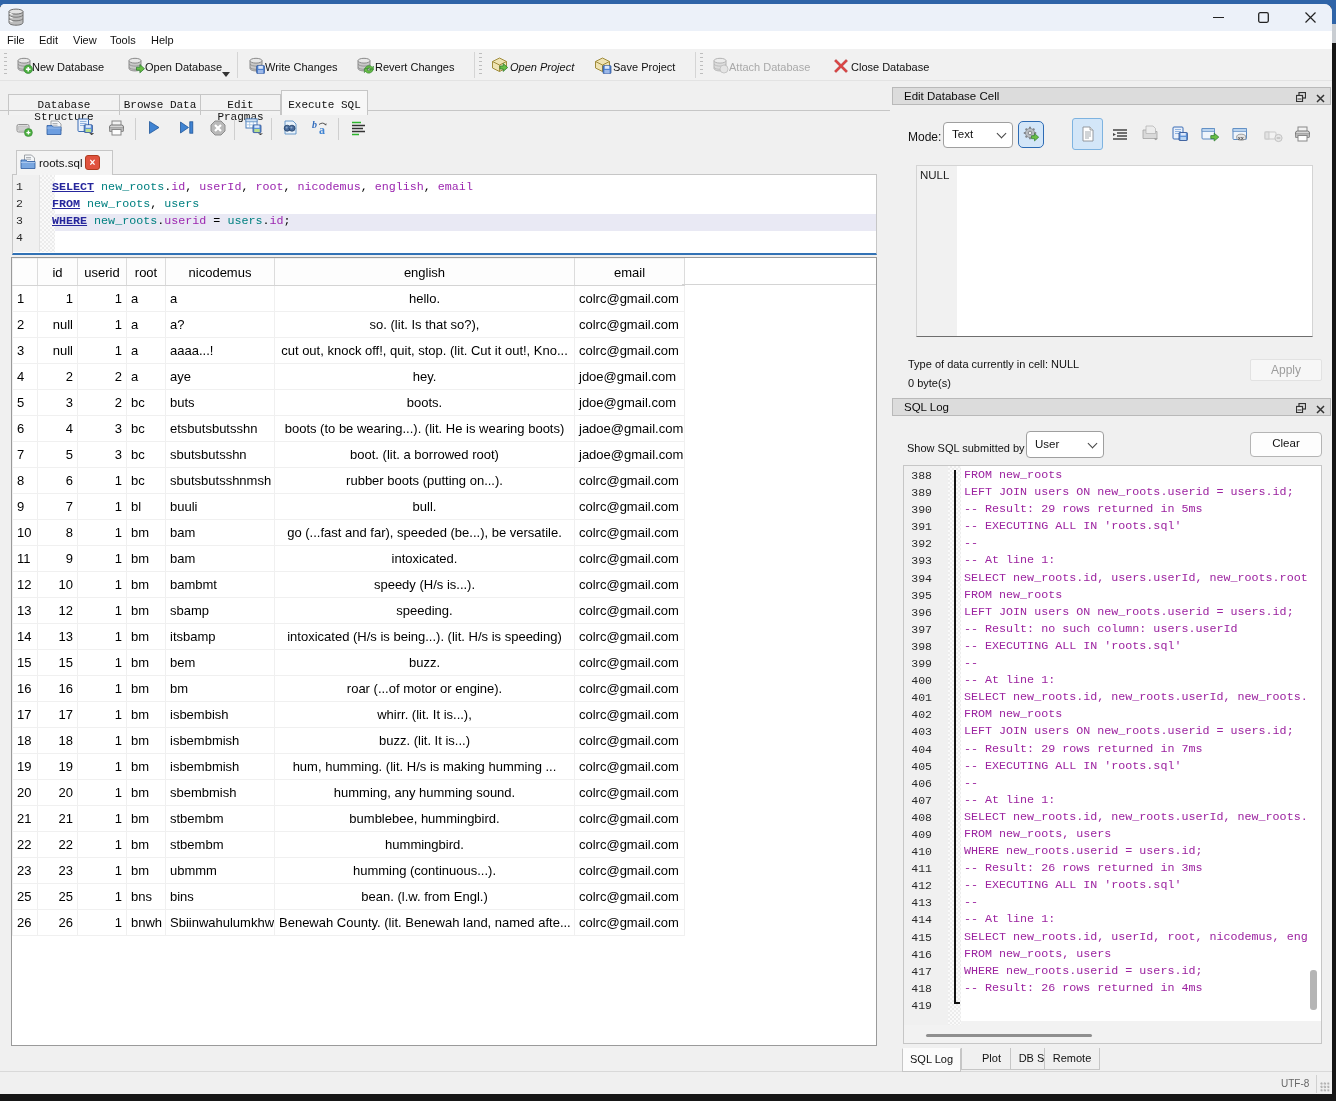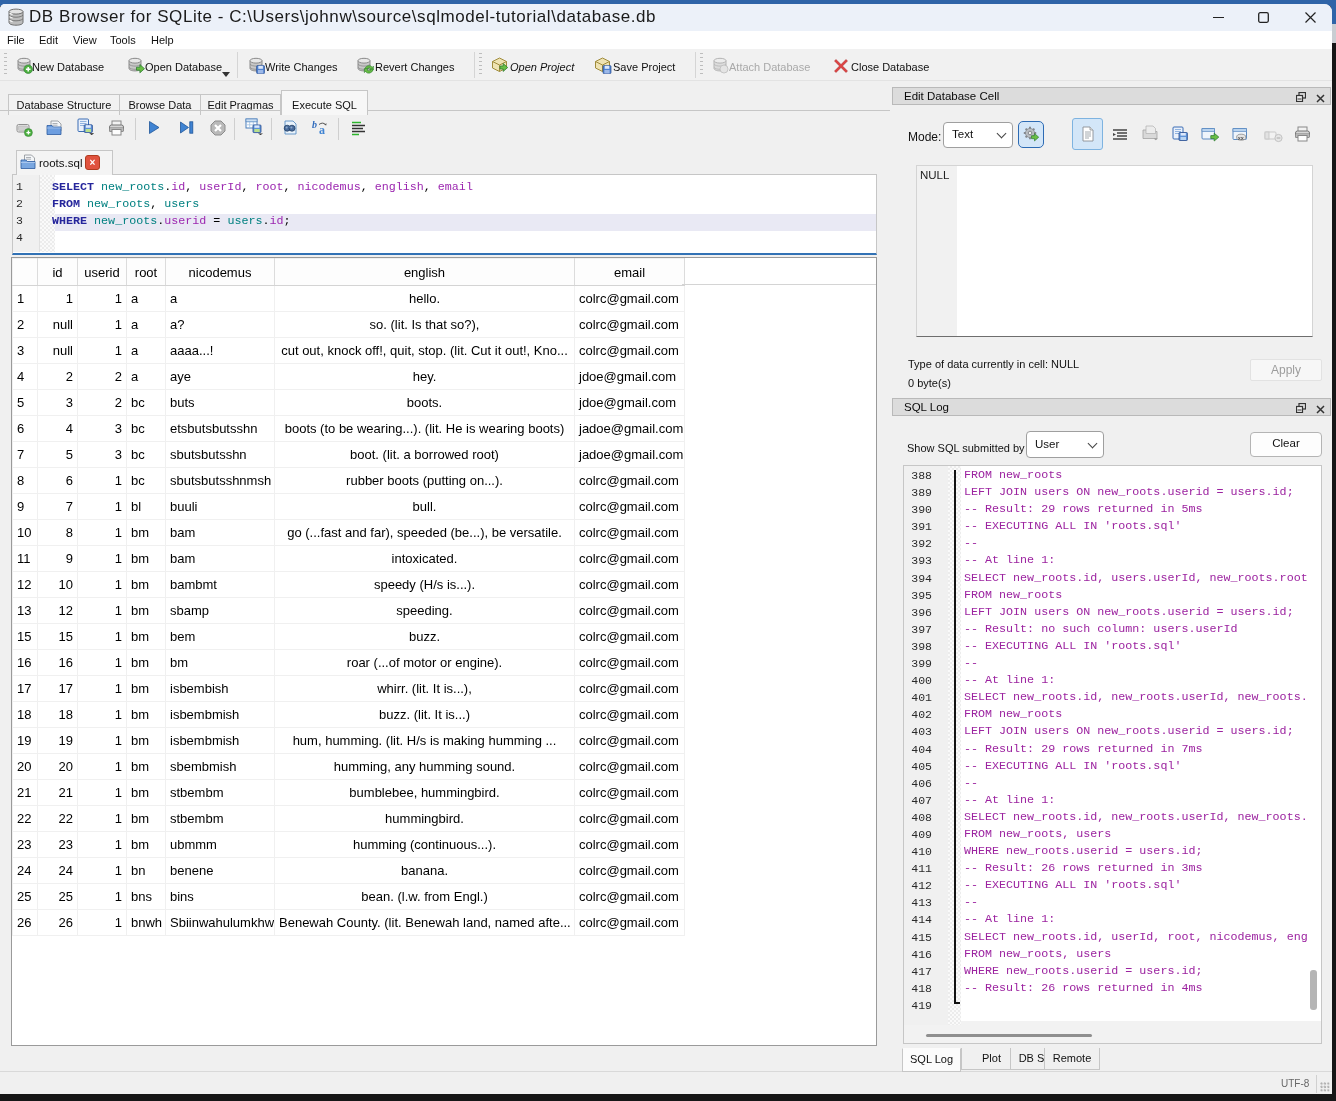--- a/index.html
+++ b/index.html
@@ -22,21 +22,21 @@
 .menu { position:absolute; top:3px; }
 
 #toolbar { left:0; top:45px; width:1332px; height:32px; background:#f1f1f1; border-bottom:1px solid #e3e3e3; }
 .tbtxt { position:absolute; top:12px; font-size:11px; color:#111; white-space:nowrap; }
 .tbico { position:absolute; top:8px; }
 .tbsep { position:absolute; top:3px; width:1px; height:26px; background:#d5d5d5; }
 .tbhandle { position:absolute; top:4px; width:3px; height:24px;
   background-image:repeating-linear-gradient(to bottom,#bdbdbd 0 1.5px,transparent 1.5px 4px); }
 .tbdis { color:#a9a9a9; }
 
-#tabbar { left:0; top:81px; width:1332px; height:26px; background:#f0f0f0; }
+#tabbar { left:0; top:81px; width:1332px; height:26px; background:#f0f0f0;font-family:Liberation Mono, monospace; }
 .tab { position:absolute; top:9px; height:21px; background:#f2f2f2; border:1px solid #c6c6c6; border-bottom:none;
   font-size:11px; color:#111; text-align:center; padding-top:4px; }
 .tab.active { top:5px; height:25px; background:#f7f7f7; z-index:3; padding-top:8px; }
 #pagetop { left:0px; top:106px; width:890px; height:1px; background:#c6c6c6; }
 
 
 .sico { position:absolute; }
 .ssep { position:absolute; width:1px; height:22px; background:#cfcfcf; }
 
 
@@ -46,21 +46,21 @@
   color:#fff; font-size:10px; font-weight:bold; text-align:center; line-height:13px; }
 
 
 #editor { left:12px; top:170px; width:865px; height:81px; background:#ffffff; border:1px solid #c6c6c6; border-bottom:2px solid #3272b5; }
 #edgut { position:absolute; left:0; top:0; width:27px; height:77px; background:#f0f0f0; border-right:1px solid #e0e0e0; }
 #edhatch { position:absolute; left:27px; top:0; width:15px; height:77px;
   background-image:conic-gradient(#ececec 25%,#fafafa 25% 50%,#ececec 50% 75%,#fafafa 75%); background-size:4px 4px; }
 .ednum { position:absolute; left:3px; width:18px; text-align:left; font-family:"Liberation Mono",monospace; font-size:11.5px; color:#2a2a2a; }
 .edline { position:absolute; left:39px; white-space:pre; font-family:"Liberation Mono",monospace; font-size:11.7px; }
 #curline { position:absolute; left:42px; top:39px; width:821px; height:17px; background:#e9e9f4; }
-.kw { color:#26269c; font-weight:bold; }
+.kw { color:#26269c; font-weight:bold;text-decoration:underline; }
 .tbl { color:#008080; }
 .fld { color:#9c27b0; }
 
 
 #gridwrap { left:11px; top:253px; width:866px; height:789px; background:#fff; border:1px solid #9a9a9a; overflow:hidden; }
 table.grid { border-collapse:collapse; table-layout:fixed; width:670px; font-size:13px; color:#000; }
 table.grid td, table.grid th { border:1px solid #f0f0f0; overflow:hidden; white-space:nowrap; height:26px; padding:0 4px; font-weight:normal; }
 table.grid tr.hdr th { border-bottom:1px solid #d4d4d4; border-right:1px solid #dcdcdc; height:27px; text-align:center; background:#fdfdfd; }
 .c0 { width:25px; text-align:left; padding-left:5px; }
 .c1 { width:40px; text-align:right; }
@@ -122,21 +122,20 @@
 <div class="abs" id="win">
 
   <div class="abs" id="titlebar">
     <div class="abs" id="dbicon"><svg width="18" height="18" viewBox="0 0 18 18" style="">
 <path d="M2 3.6 v10.8 c0 1.7 3 2.8 7 2.8 s7 -1.1 7 -2.8 v-10.8" fill="#bdbdbd" stroke="#6f6f6f" stroke-width="1"></path>
 <ellipse cx="9" cy="3.6" rx="7" ry="2.5" fill="#e2e2e2" stroke="#6f6f6f" stroke-width="1"></ellipse>
 <path d="M2 7.2 c1.4 1.3 4 2 7 2 s5.6 -.7 7 -2" fill="none" stroke="#6f6f6f" stroke-width=".9"></path>
 <path d="M2 10.8 c1.4 1.3 4 2 7 2 s5.6 -.7 7 -2" fill="none" stroke="#6f6f6f" stroke-width=".9"></path>
 <path d="M2.6 8.6 c1 .8 2 1.2 3 1.4 M2.6 12.2 c1 .8 2 1.2 3 1.4 M2.6 5 c1 .8 2 1.2 3 1.4" stroke="#f5f5f5" stroke-width="1.1" fill="none"></path>
 </svg></div>
-    <div class="abs" id="title">DB Browser for SQLite - C:\Users\johnw\source\sqlmodel-tutorial\database.db</div>
     <div class="abs winbtn" style="left:1195px;">
         <svg width="11" height="11">
           <path d="M0 5.5 h11" stroke="#222" stroke-width="1.2"></path>
         </svg>
       </div>
     <div class="abs winbtn" style="left:1240px;">
         <svg width="11" height="11">
           <rect x="0.7" y="0.7" width="9.6" height="9.6" fill="none" stroke="#222" stroke-width="1.3" rx="1.5"></rect>
         </svg>
       </div>
@@ -467,20 +466,29 @@
 <tr>
             <td class="c0">13</td>
             <td class="c1">12</td>
             <td class="c2">1</td>
             <td class="c3">bm</td>
             <td class="c4">sbamp</td>
             <td class="c5">speeding.</td>
             <td class="c6">colrc@gmail.com</td>
           </tr>
 <tr>
+            <td class="c0">14</td>
+            <td class="c1">13</td>
+            <td class="c2">1</td>
+            <td class="c3">bm</td>
+            <td class="c4">itsbamp</td>
+            <td class="c5">intoxicated (H/s is being...). (lit. H/s is speeding)</td>
+            <td class="c6">colrc@gmail.com</td>
+          </tr>
+<tr>
             <td class="c0">15</td>
             <td class="c1">15</td>
             <td class="c2">1</td>
             <td class="c3">bm</td>
             <td class="c4">bem</td>
             <td class="c5">buzz.</td>
             <td class="c6">colrc@gmail.com</td>
           </tr>
 <tr>
             <td class="c0">16</td>
@@ -545,29 +553,20 @@
             <td class="c5">hummingbird.</td>
             <td class="c6">colrc@gmail.com</td>
           </tr>
 <tr>
             <td class="c0">23</td>
             <td class="c1">23</td>
             <td class="c2">1</td>
             <td class="c3">bm</td>
             <td class="c4">ubmmm</td>
             <td class="c5">humming (continuous...).</td>
-            <td class="c6">colrc@gmail.com</td>
-          </tr>
-<tr>
-            <td class="c0">24</td>
-            <td class="c1">24</td>
-            <td class="c2">1</td>
-            <td class="c3">bn</td>
-            <td class="c4">benene</td>
-            <td class="c5">banana.</td>
             <td class="c6">colrc@gmail.com</td>
           </tr>
 <tr>
             <td class="c0">25</td>
             <td class="c1">25</td>
             <td class="c2">1</td>
             <td class="c3">bns</td>
             <td class="c4">bins</td>
             <td class="c5">bean. (l.w. from Engl.)</td>
             <td class="c6">colrc@gmail.com</td>

